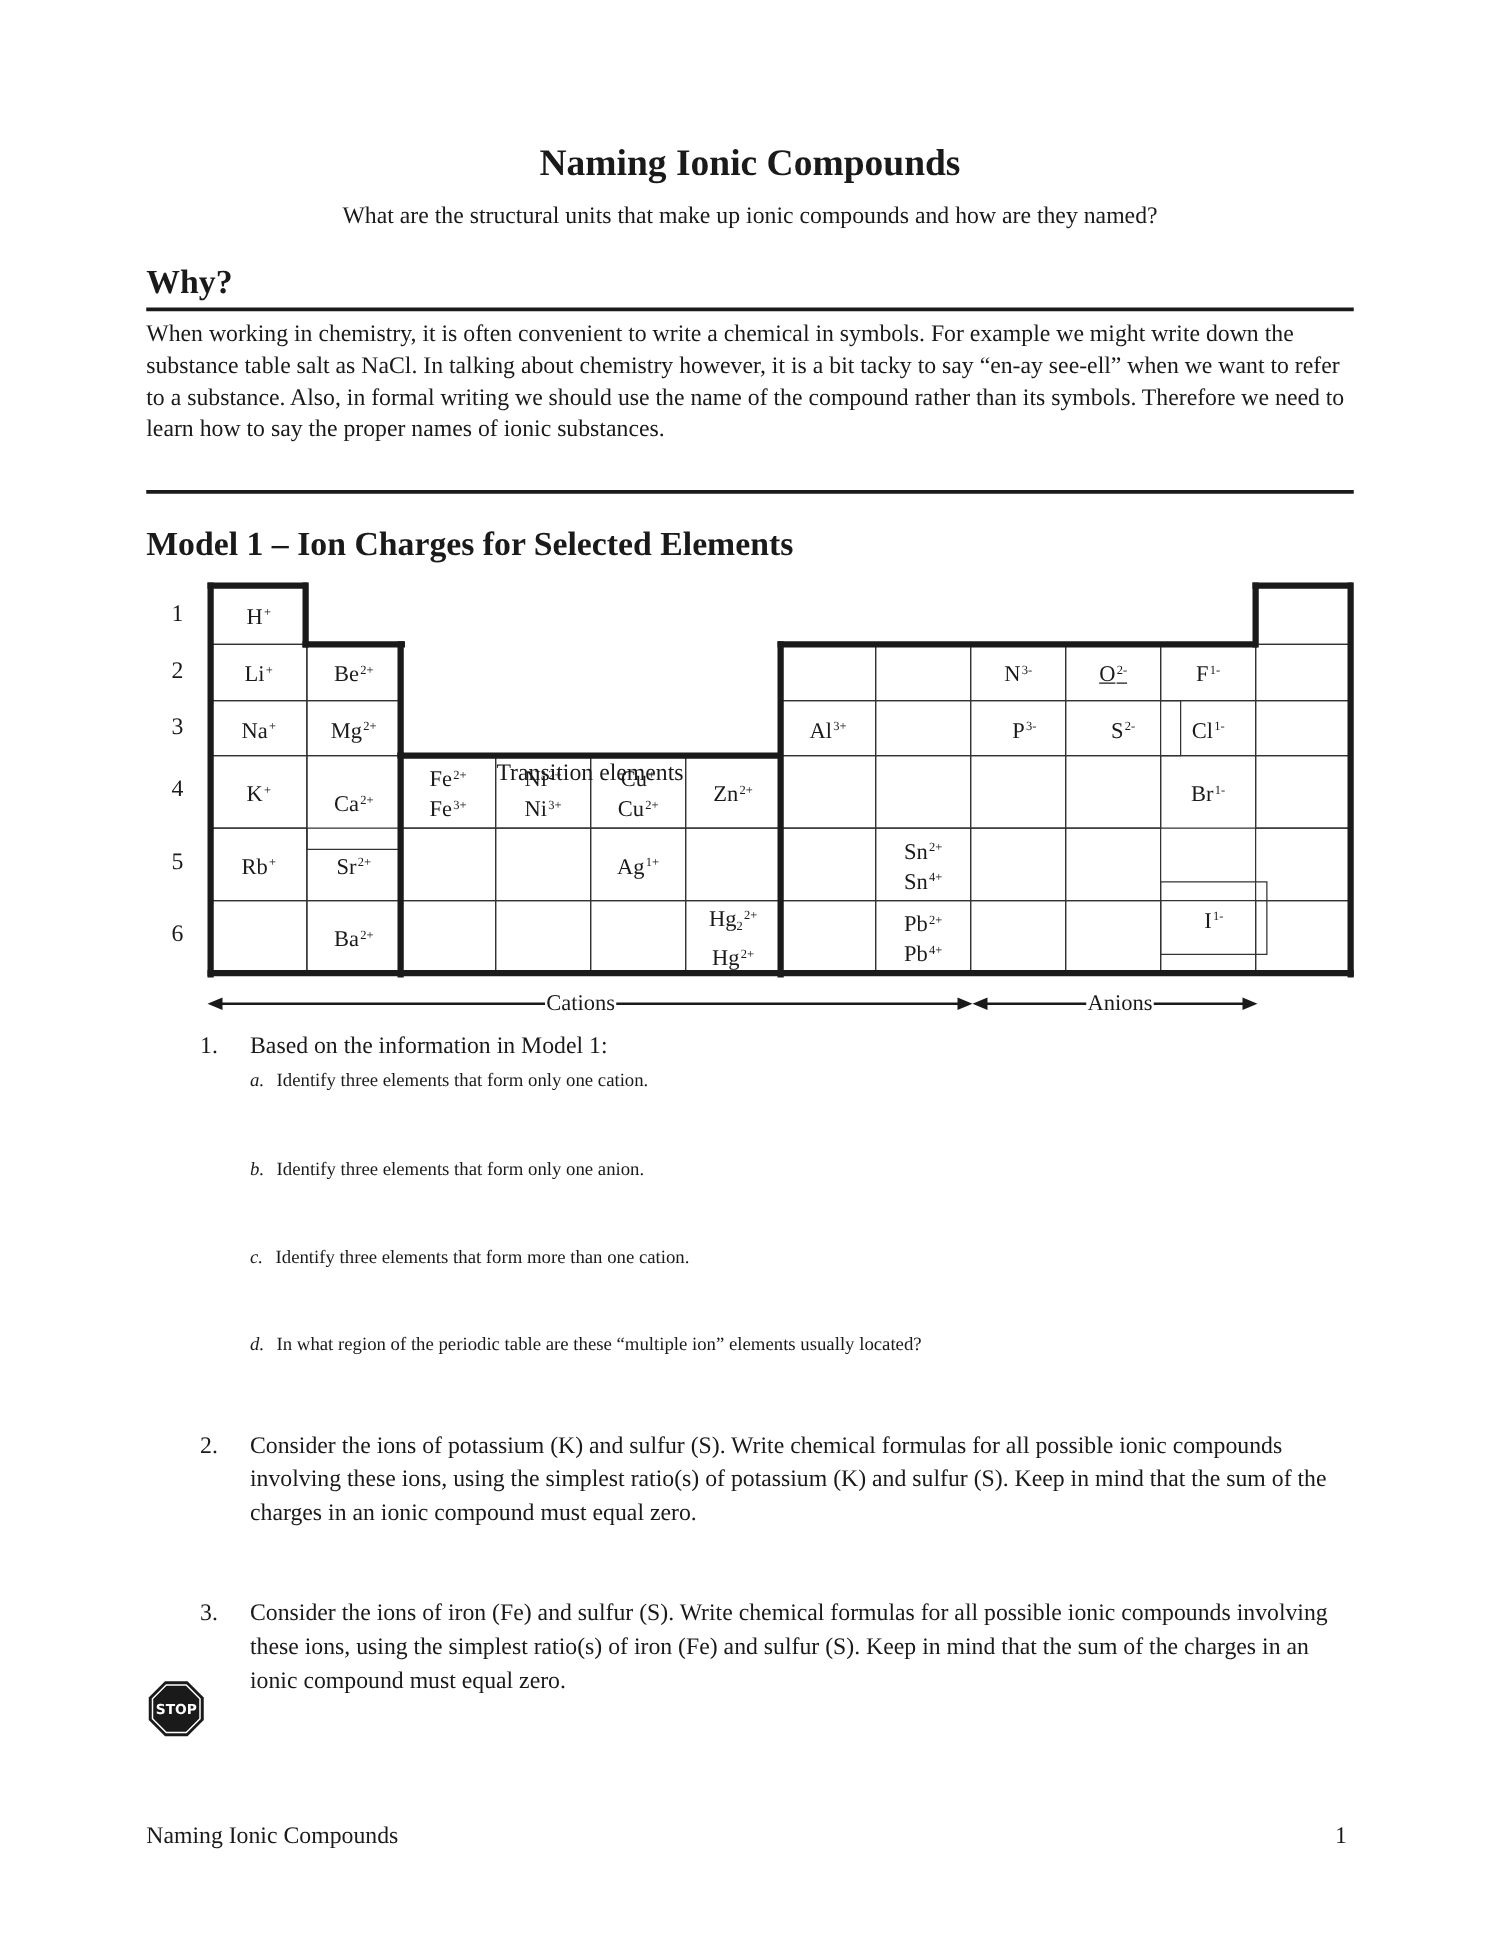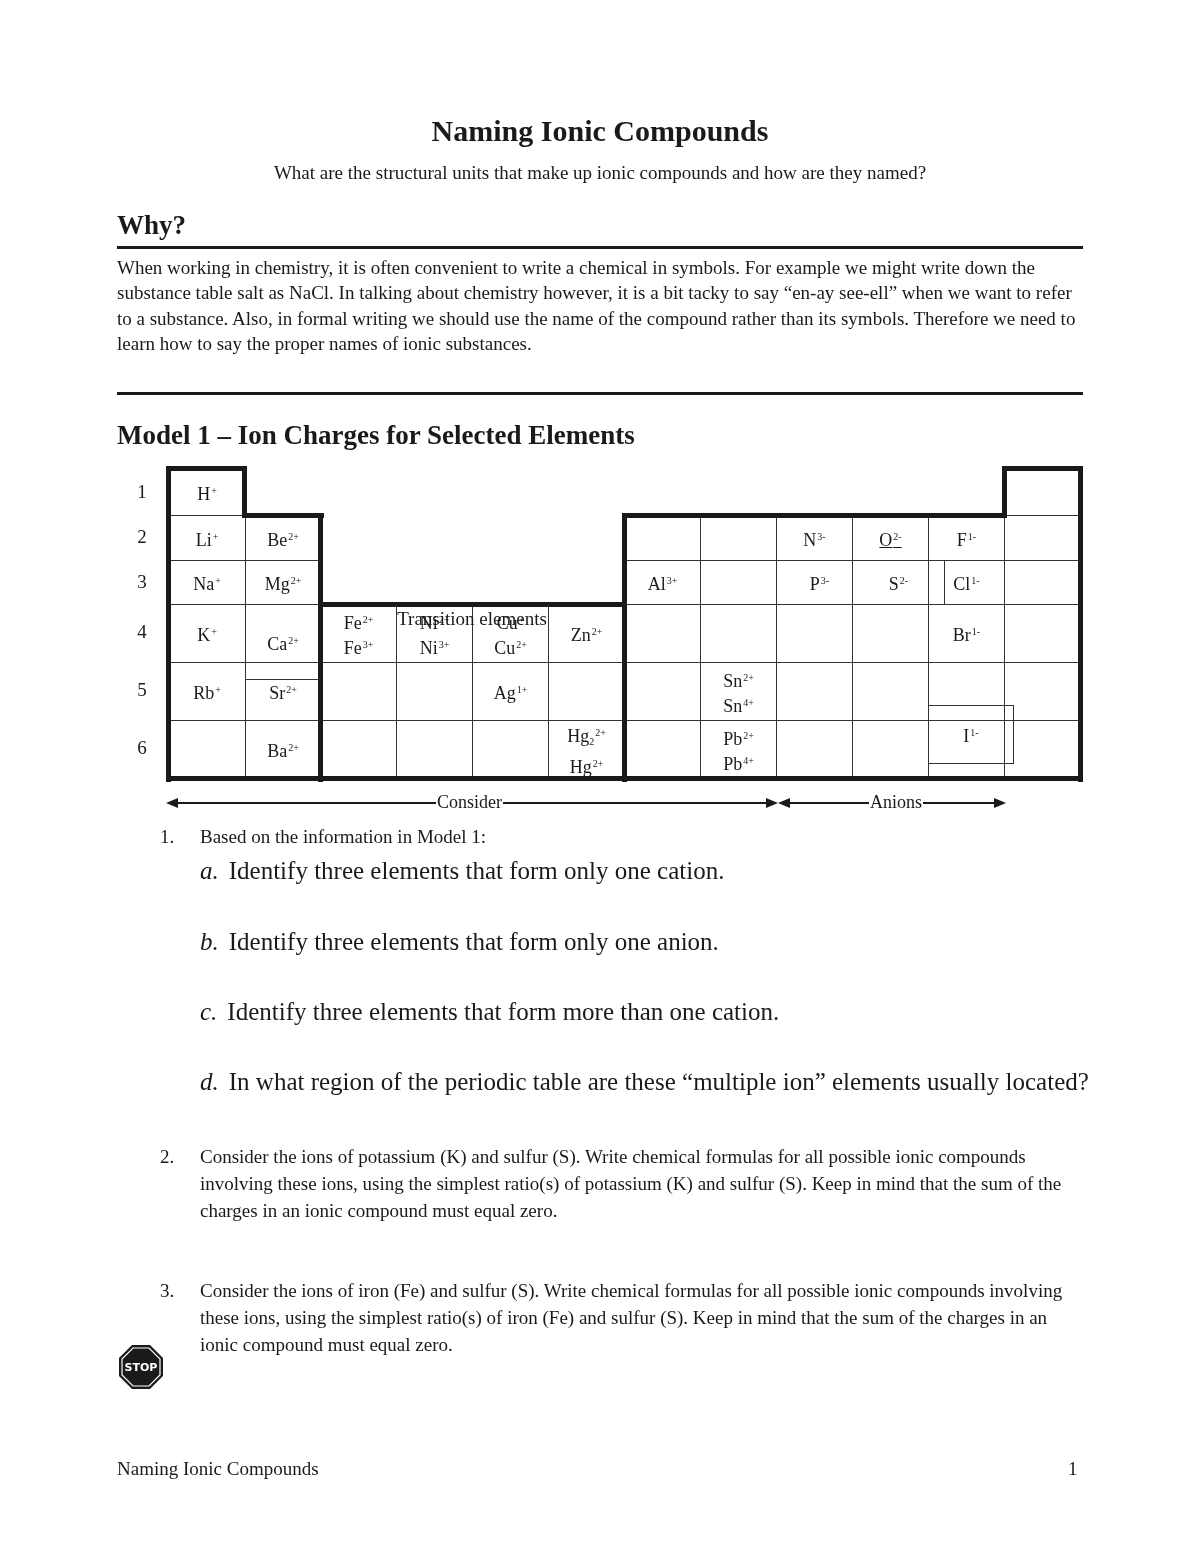--- a/index.html
+++ b/index.html
@@ -14,21 +14,21 @@
   .rownum { left:130px; width:24px; text-align:center; font-size:19px; }
   .cell { position:absolute; box-sizing:border-box; border:1px solid #333; display:flex; flex-direction:column; align-items:center; justify-content:center; font-size:18px; line-height:22px; background:transparent; }
   .cell sup { font-size:10px; vertical-align:6px; margin-left:1px; }
   .cell sub { font-size:10px; vertical-align:-3px; }
   .thick { position:absolute; background:#1a1a1a; }
   .trans-label { left:320px; width:304px; top:570px; text-align:center; font-size:19px;margin-top:38px; }
   .arrow-label { position:absolute; top:792px; font-size:18px; background:#fff; padding:0 1px; }
   .q { left:160px; width:920px; font-size:19px; line-height:27px; }
   .q .num { position:absolute; left:0; }
   .q .txt { margin-left:40px; display:block; }
-  .sub { left:200px; font-size:25px; }
+  .sub { left:200px; font-size:15px; }
   .sub i { margin-right:10px; }
   .footer-left { left:117px; top:1458px; font-size:19px; }
   .footer-right { left:1068px; top:1458px; font-size:19px; }
 </style>
 </head>
 <body>
 
 <div class="abs title">Naming Ionic Compounds</div>
 <div class="abs subtitle">What are the structural units that make up ionic compounds and how are they named?</div>
 
@@ -179,21 +179,21 @@
 <div class="abs trans-label">Transition elements</div>
 
 <svg class="abs" style="left:160px;top:790px;" width="860" height="30">
   <line x1="14" y1="13" x2="610" y2="13" stroke="#1a1a1a" stroke-width="2"></line>
   <polygon points="6,13 18,8 18,18" fill="#1a1a1a"></polygon>
   <polygon points="618,13 606,8 606,18" fill="#1a1a1a"></polygon>
   <line x1="626" y1="13" x2="840" y2="13" stroke="#1a1a1a" stroke-width="2"></line>
   <polygon points="618,13 630,8 630,18" fill="#1a1a1a"></polygon>
   <polygon points="846,13 834,8 834,18" fill="#1a1a1a"></polygon>
 </svg>
-<div class="arrow-label" style="left:436px;">Consider</div>
+<div class="arrow-label" style="left:436px;">Cations</div>
 <div class="arrow-label" style="left:853px;margin-left:16px;">Anions</div>
 
 <div class="abs q" style="top:823px;">
   <span class="num">1.</span>
   <span class="txt">Based on the information in Model 1:</span>
 </div>
 <div class="abs sub" style="top:857px;">
   <i>a.</i><span>Identify three elements that form only one cation.</span>
 </div>
 <div class="abs sub" style="top:928px;">

